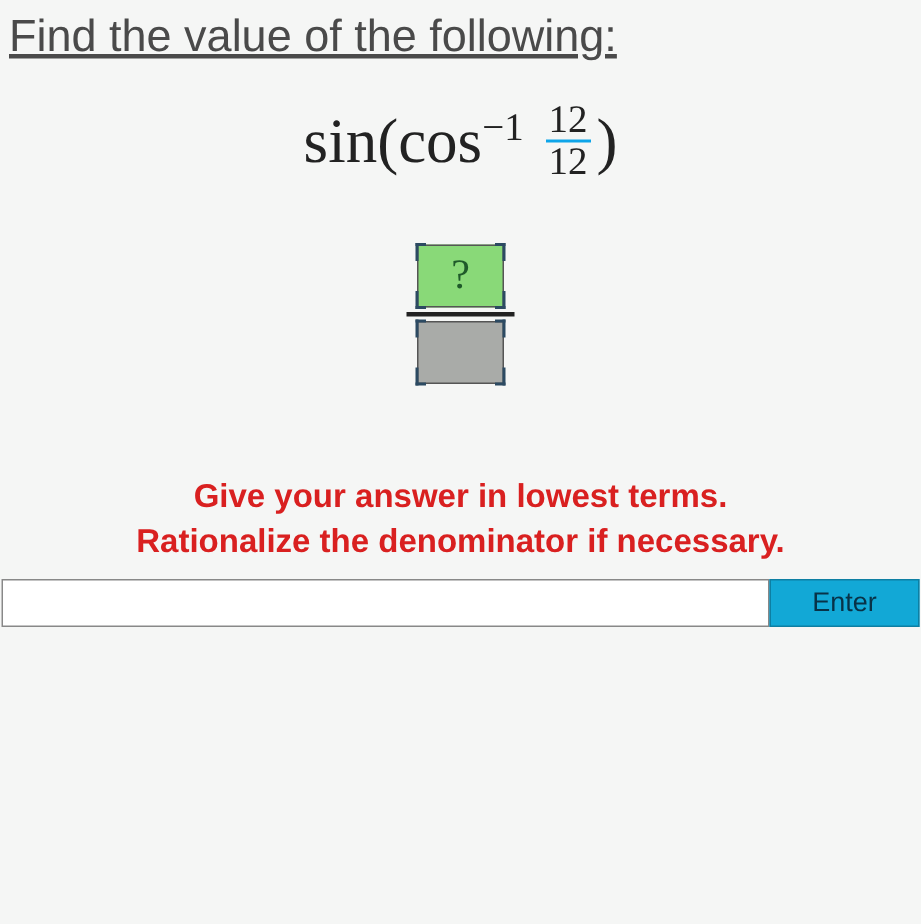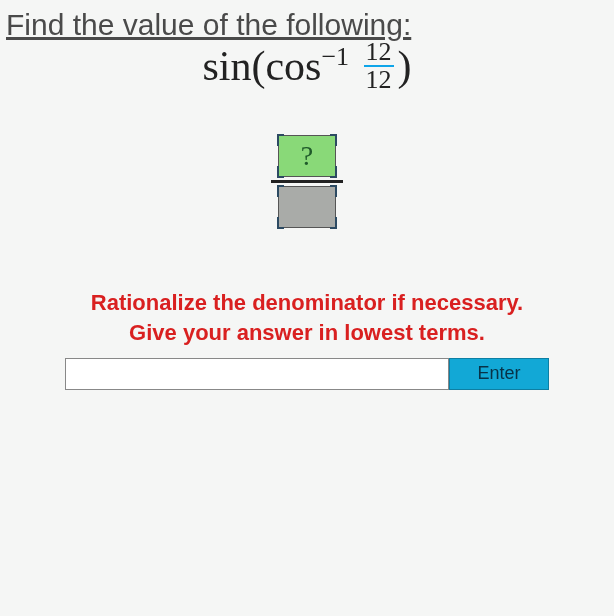--- a/index.html
+++ b/index.html
@@ -13,20 +13,21 @@
   }
   .heading {
     font-size: 30px;
     color: #4a4a4a;
     padding: 8px 6px 0 6px;
     font-weight: 400;
     text-decoration: underline;
   }
   .expr {
     text-align: center;
+    margin-top: 28px;
     font-family: "Times New Roman", serif;
     font-size: 42px;
     color: #222;
   }
   .expr .frac {
     display: inline-block;
     vertical-align: middle;
     text-align: center;
     font-size: 26px;
     line-height: 1;
@@ -78,21 +79,21 @@
     text-align: center;
     font-weight: bold;
     color: #d92020;
     font-size: 22px;
     line-height: 1.35;
     padding: 0 8px;
   }
 
   .input-row {
     margin: 10px auto 0 auto;
-    width: 484px;
+    width: 612px;
     display: flex;
     align-items: stretch;
     height: 32px;
   }
   .answer-input {
     flex: 1;
     border: 1px solid #888;
     background: #fff;
     font-size: 16px;
     padding: 2px 6px;
@@ -135,20 +136,20 @@
   <div class="box grey">
     <span class="corner tl"></span>
       <span class="corner tr"></span>
       <span class="corner bl"></span>
       <span class="corner br"></span>
     <span></span>
   </div>
 </div>
 
 <div class="instructions">
+  <div>Give your answer in lowest terms.</div>
   <div>Rationalize the denominator if necessary.</div>
-  <div>Give your answer in lowest terms.</div>
 </div>
 
 <div class="input-row">
   <input class="answer-input" type="text" placeholder="" style="">
   <div class="enter-btn">Enter</div>
 </div>
 
 </body></html>

